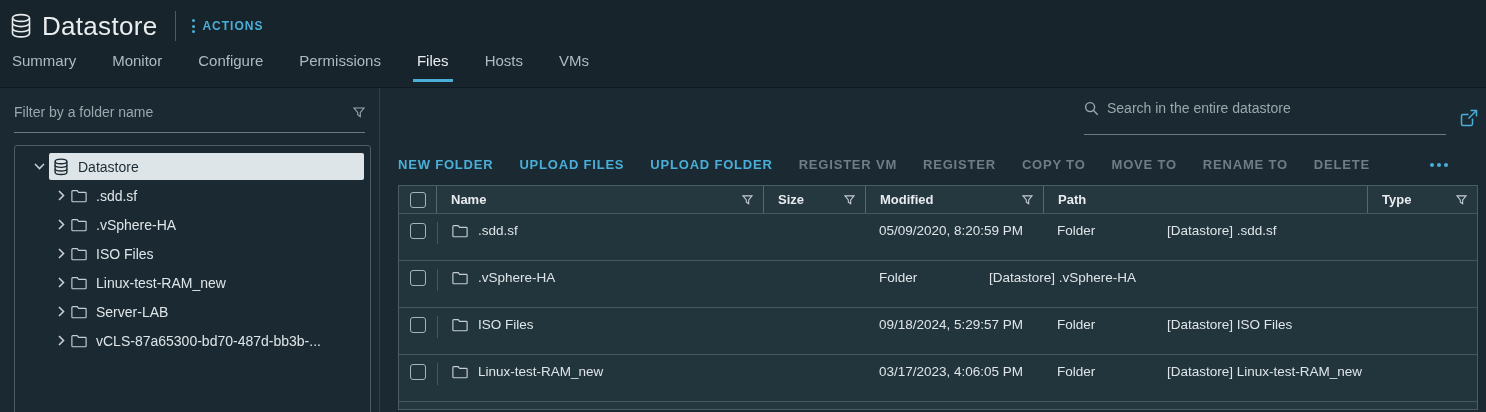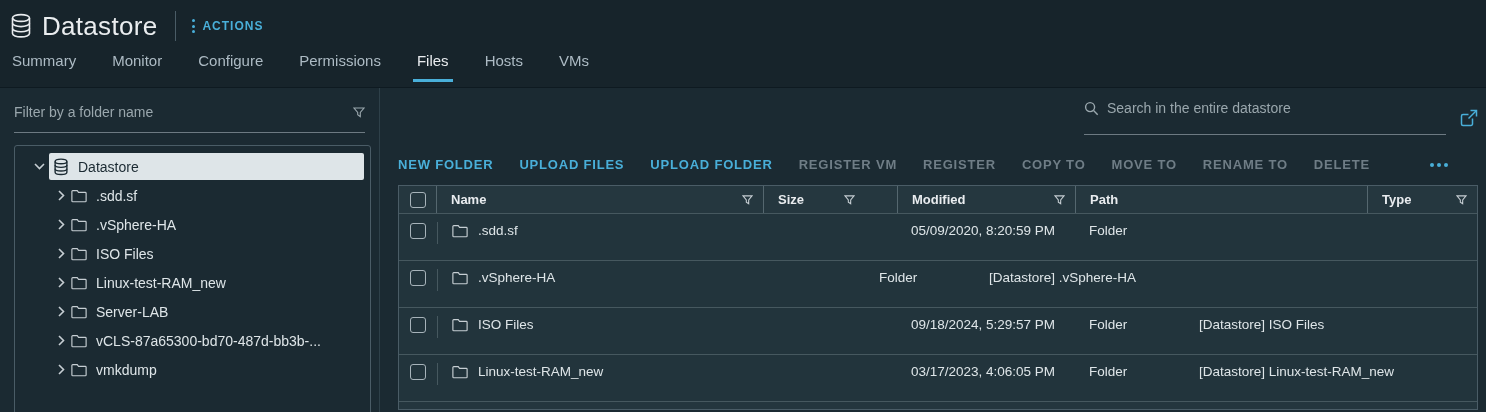--- a/index.html
+++ b/index.html
@@ -66,21 +66,21 @@
 
   
   .table { margin-top:13px; border:1px solid #4a5c66; background:#22343c; }
   .thead { display:flex; align-items:center; height:27px; background:#25373f; }
   .th { display:flex; align-items:center; justify-content:space-between;
     font-size:13px; font-weight:700; color:#e9ecef; padding:0 10px 0 14px; height:100%; }
   .th + .th { border-left:1px solid #55676f; }
   .col-chk { flex:0 0 38px; display:flex; align-items:center; justify-content:center; height:100%; }
   .col-name { flex:0 0 326px; }
   .col-size { flex:0 0 102px; }
-  .col-mod  { flex:0 0 178px;margin-left:32px; }
+  .col-mod  { flex:0 0 178px; }
   .col-type { flex:0 0 110px; }
   .col-path { flex:1; }
   .chkbox { width:16px; height:16px; border:1px solid #a7b3ba; border-radius:3px;
     background:transparent; cursor:pointer; }
   .thead .col-chk { border-right:1px solid #55676f; }
 
   .trow { display:flex; align-items:flex-start; border-top:1px solid #46585f; min-height:47px;
     padding:8px 0 6px 0; }
   .trow .col-chk { justify-content:center; padding-top:1px; }
   .rowdiv { width:1px; height:22px; background:#46585f; flex:0 0 1px; }
@@ -213,31 +213,20 @@
         <span class="caret">
           <svg width="7" height="11" viewBox="0 0 7 11" fill="none" stroke="#c6ced3" stroke-width="1.6">
               <path d="M1 1 l4.5 4.5 L1 10"></path>
             </svg>
         </span>
         <svg width="16" height="14" viewBox="0 0 18 15" fill="none" stroke="#c6ced3" stroke-width="1.3">
           <path d="M1 3.5 V13 a1 1 0 0 0 1 1 h14 a1 1 0 0 0 1 -1 V4.5 a1 1 0 0 0 -1 -1 H8.5 L7 1.5 H2 a1 1 0 0 0 -1 1 Z"></path>
         </svg>
         <span class="tree-label">vCLS-87a65300-bd70-487d-bb3b-...</span>
       </div>
-      <div class="tree-row tree-child">
-        <span class="caret">
-          <svg width="7" height="11" viewBox="0 0 7 11" fill="none" stroke="#c6ced3" stroke-width="1.6">
-              <path d="M1 1 l4.5 4.5 L1 10"></path>
-            </svg>
-        </span>
-        <svg width="16" height="14" viewBox="0 0 18 15" fill="none" stroke="#c6ced3" stroke-width="1.3">
-          <path d="M1 3.5 V13 a1 1 0 0 0 1 1 h14 a1 1 0 0 0 1 -1 V4.5 a1 1 0 0 0 -1 -1 H8.5 L7 1.5 H2 a1 1 0 0 0 -1 1 Z"></path>
-        </svg>
-        <span class="tree-label">vmkdump</span>
-      </div>
     </div>
   </div>
 
   <div class="main">
 
     <div class="search-row">
       <div class="search-field">
         <svg width="15" height="15" viewBox="0 0 16 16" fill="none" stroke="#9aa7ad" stroke-width="1.5">
           <circle cx="6.5" cy="6.5" r="4.8"></circle>
             <path d="M10.2 10.2 L14.6 14.6"></path>
@@ -312,20 +301,21 @@
         <span class="rowdiv"></span>
         <span class="cell name-cell">
           <svg width="16" height="14" viewBox="0 0 18 15" fill="none" stroke="#c6ced3" stroke-width="1.3">
               <path d="M1 3.5 V13 a1 1 0 0 0 1 1 h14 a1 1 0 0 0 1 -1 V4.5 a1 1 0 0 0 -1 -1 H8.5 L7 1.5 H2 a1 1 0 0 0 -1 1 Z"></path>
             </svg>
           <span class="fname">.sdd.sf</span>
         </span>
         <span class="cell col-size"></span>
         <span class="cell col-mod mod-cell">05/09/2020, 8:20:59 PM</span>
         <span class="cell col-type">Folder</span>
+        <span class="cell col-path">[Datastore] .sdd.sf</span>
       </div>
 
       <div class="trow">
         <span class="col-chk">
             <span class="chkbox"></span>
           </span>
         <span class="rowdiv"></span>
         <span class="cell name-cell">
           <svg width="16" height="14" viewBox="0 0 18 15" fill="none" stroke="#c6ced3" stroke-width="1.3">
               <path d="M1 3.5 V13 a1 1 0 0 0 1 1 h14 a1 1 0 0 0 1 -1 V4.5 a1 1 0 0 0 -1 -1 H8.5 L7 1.5 H2 a1 1 0 0 0 -1 1 Z"></path>

